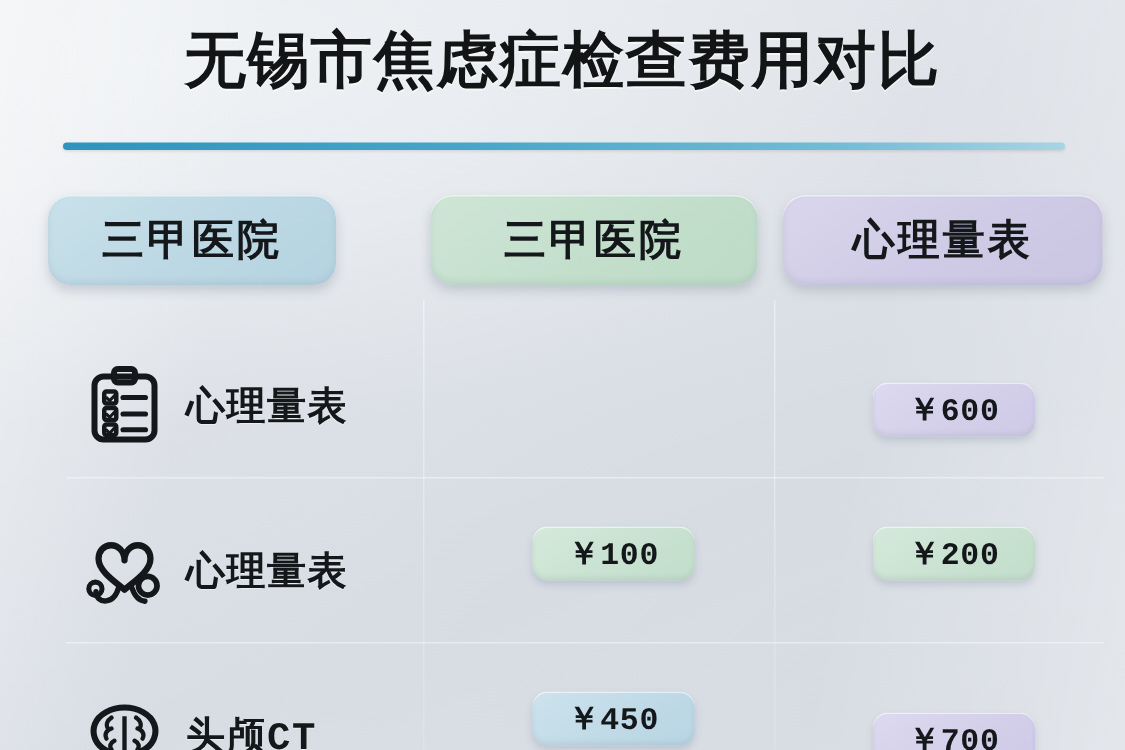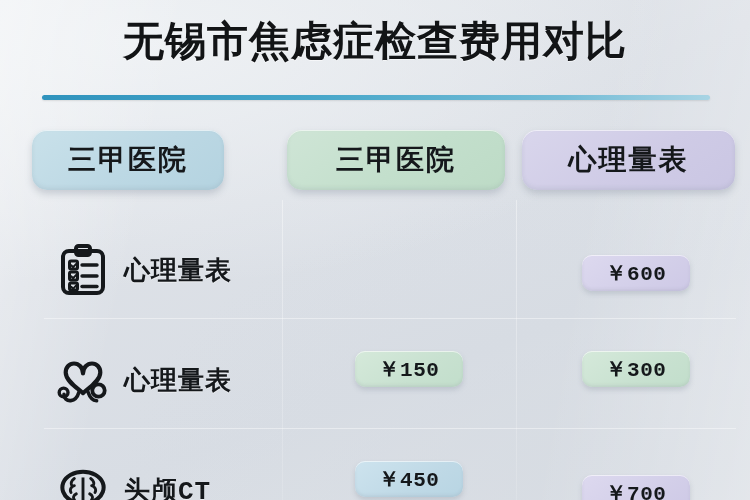--- a/index.html
+++ b/index.html
@@ -223,22 +223,22 @@
           <path d="M26 21.5c0-6 4.2-10 9-10 4.6 0 8.3 3.6 8.3 9 0 8.4-11.6 15.6-17.3 20.6C20.3 36.1 8.7 28.9 8.7 20.5c0-5.4 3.7-9 8.3-9 4.8 0 9 4 9 10z" stroke="#15181b" stroke-width="4.2" stroke-linejoin="round"></path>
           <path d="M22 40c-1.6 5.5-4.4 8.2-8.2 8.6-4 .4-6.8-2.3-6.8-6.2" stroke="#15181b" stroke-width="3.6" fill="none" stroke-linecap="round"></path>
           <path d="M31 40c1.8 5.5 4.6 8.4 8.6 8.8" stroke="#15181b" stroke-width="3.6" fill="none" stroke-linecap="round"></path>
           <circle cx="6.6" cy="40.5" r="4.4" stroke="#15181b" stroke-width="3.4"></circle>
           <circle cx="41.5" cy="38.5" r="6.2" stroke="#15181b" stroke-width="3.8"></circle>
         </svg>
       </span>
       <span class="row-text">心理量表</span>
     </div>
 
-    <div class="price col-1 sw-green">￥150</div>
-    <div class="price col-2 sw-green">￥300</div>
+    <div class="price col-1 sw-green">￥100</div>
+    <div class="price col-2 sw-green">￥200</div>
   </div>
 
   <div class="row row-2">
     <div class="row-label">
       <span class="row-icon">
         <svg width="56" height="50" viewBox="0 0 56 50" fill="none">
           <path d="M28 6c9 0 18 4.6 20.5 11.5C51 24 48 31 42.5 34.5 37 38 32 39.5 28 39.5S19 38 13.5 34.5C8 31 5 24 7.5 17.5 10 10.6 19 6 28 6z" stroke="#15181b" stroke-width="4.2" stroke-linejoin="round"></path>
           <path d="M28 12v24" stroke="#15181b" stroke-width="3"></path>
           <path d="M19 13c-3 2-4 5-2.5 7.5M19 20.5c-3.5 1-5 4-3.5 7M21 29c-3 1.5-3.5 4-2 6" stroke="#15181b" stroke-width="3" stroke-linecap="round"></path>
           <path d="M36 13c3 2 4 5 2.5 7.5M37 20.5c3.5 1 5 4 3.5 7M35 29c3 1.5 3.5 4 2 6" stroke="#15181b" stroke-width="3" stroke-linecap="round"></path>

